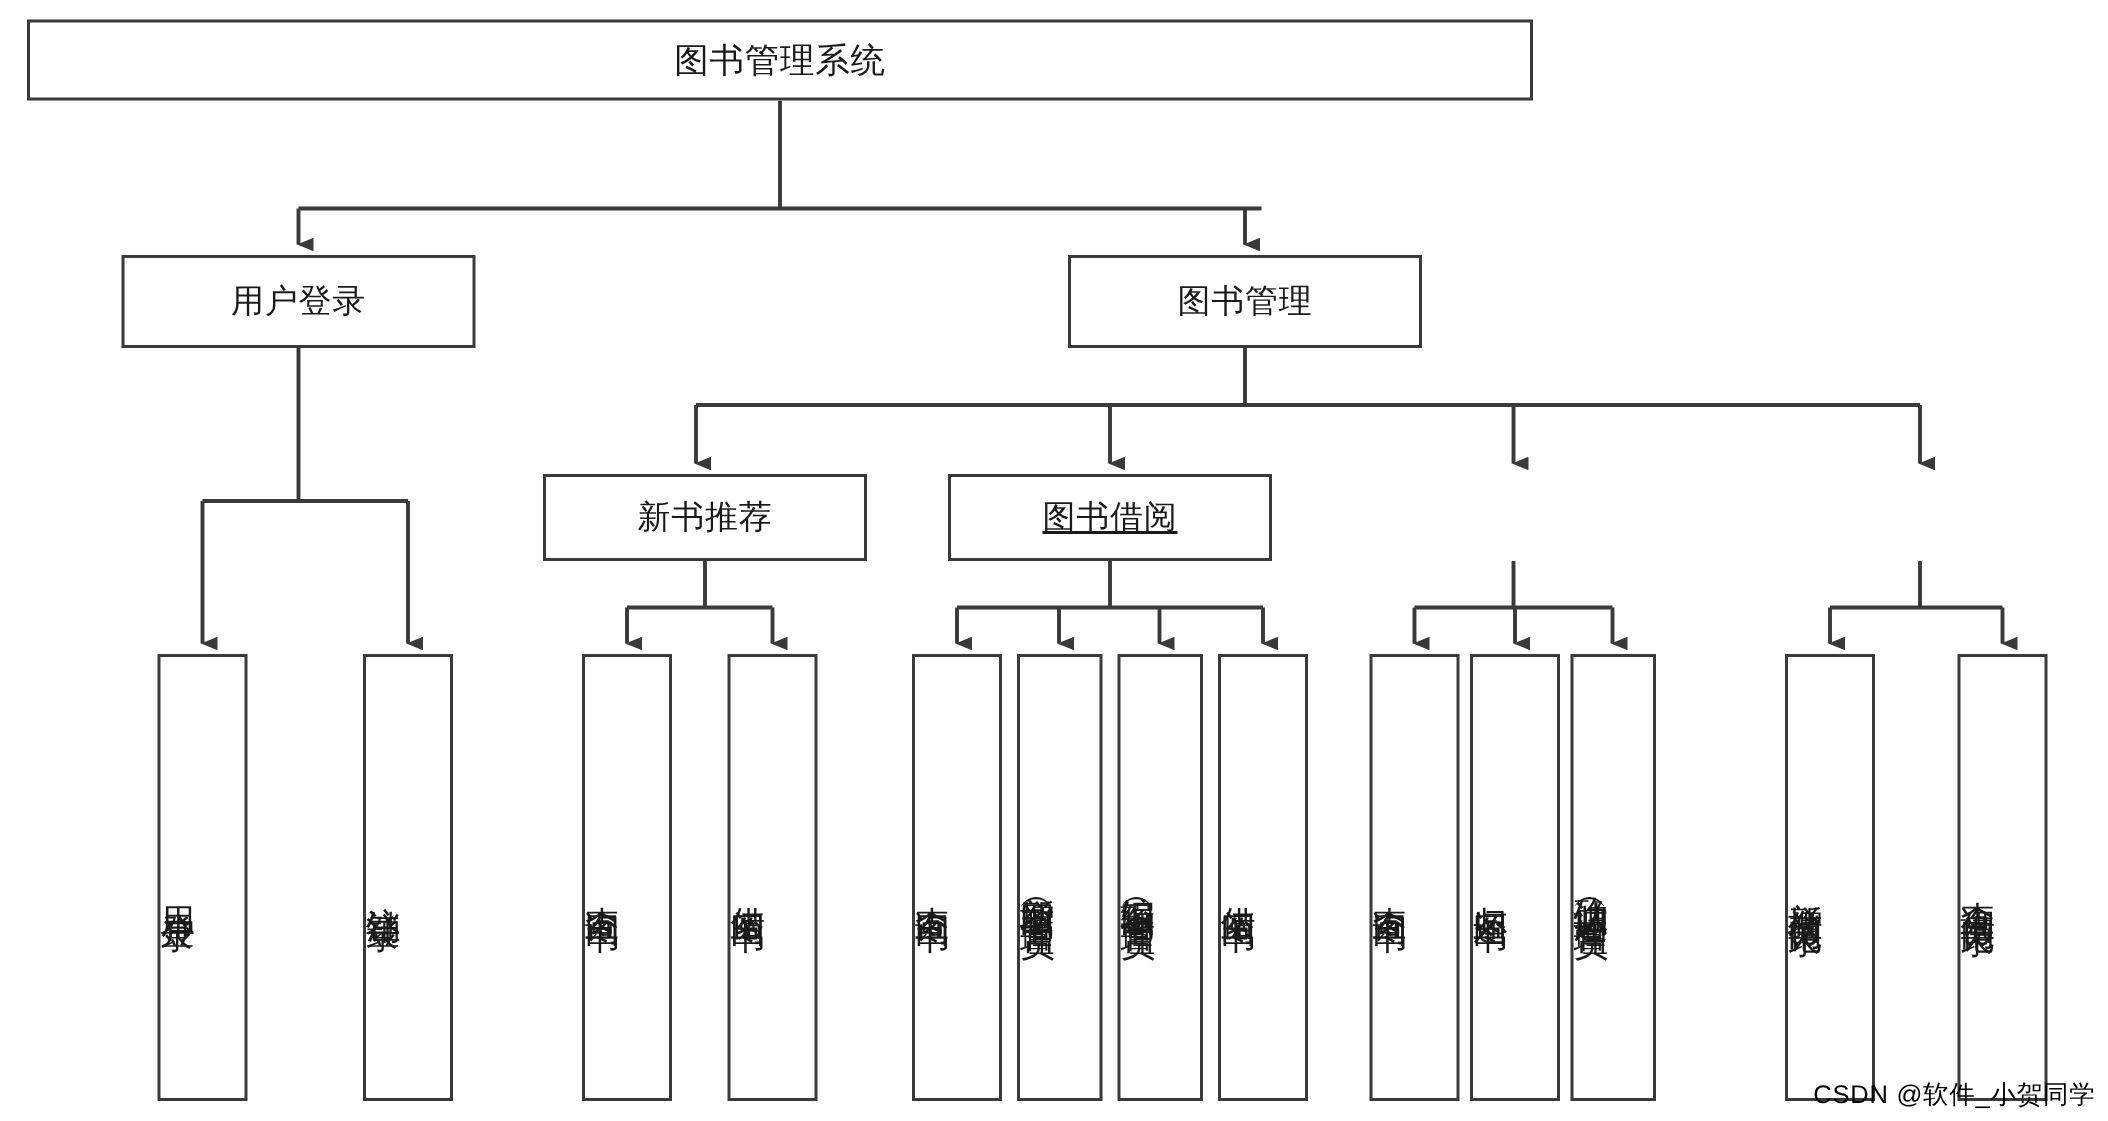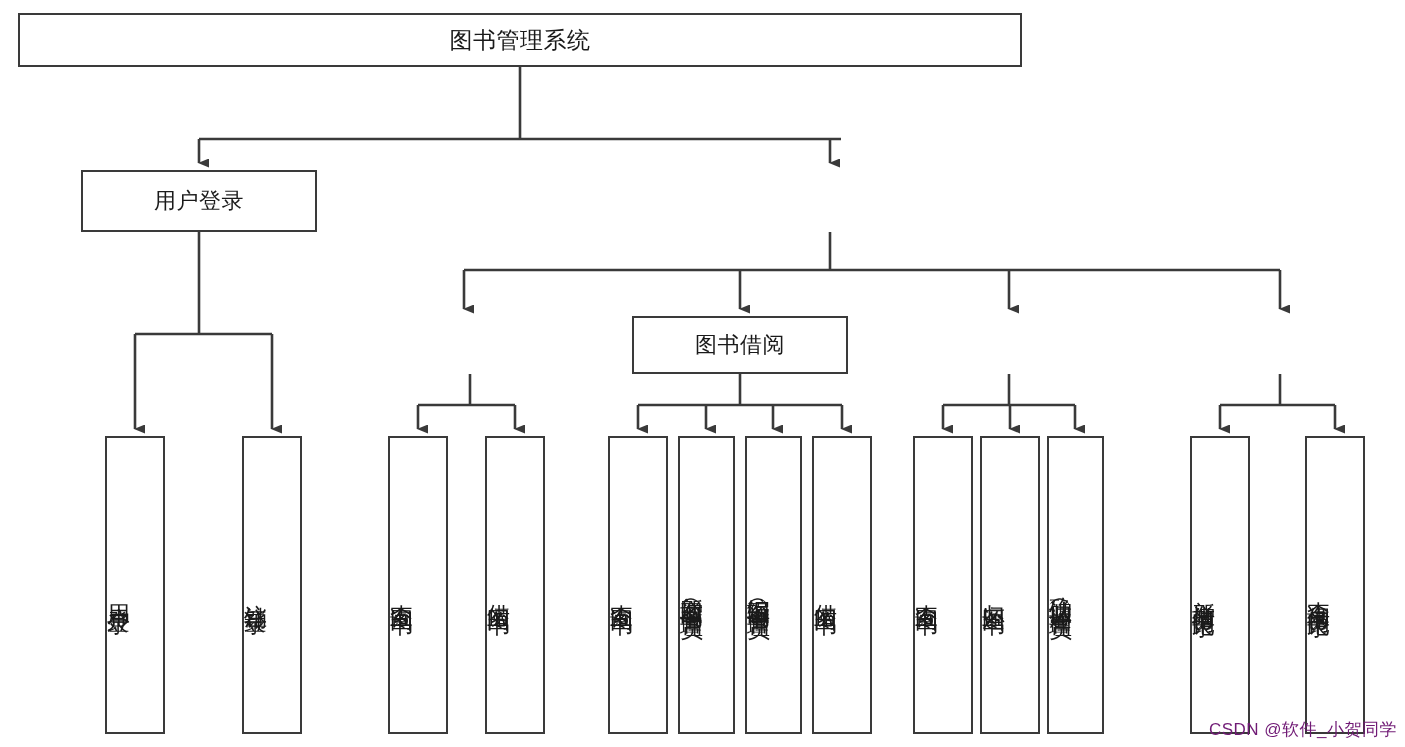--- a/index.html
+++ b/index.html
@@ -55,21 +55,21 @@
     letter-spacing: 3px;
     line-height: 1;
     white-space: nowrap;
   }
   .node.root .label { font-size: 23px; }
   .watermark {
     position: absolute;
     right: 8px;
     bottom: 6px;
     font-size: 17px;
-    color: #701a75;
+    color: #000000;
     white-space: nowrap;
     letter-spacing: 0.5px;
   }
 </style>
 </head>
 <body>
 
 <div id="diagram-root">
 
   <svg id="wires" viewBox="0 0 1405 747" xmlns="http://www.w3.org/2000/svg">
@@ -122,22 +122,28 @@
     </g>
   </svg>
 
   <div class="node root" style="left:18px; top:13px; width:1004px; height:54px;">
     <span class="label">图书管理系统</span>
   </div>
 
   <div class="node" style="left:81px; top:170px; width:236px; height:62px;">
     <span class="label">用户登录</span>
   </div>
+  <div class="node" style="left:712px; top:170px; width:236px; height:62px;">
+    <span class="label">图书管理</span>
+  </div>
 
-  <div class="node" style="left:632px; top:316px; width:216px; height:58px;">
+  <div class="node" style="left:362px; top:316px; width:216px; height:58px;">
+    <span class="label">新书推荐</span>
+  </div>
+  <div class="node" style="left:632px; top:316px; width:216px; height:58px;text-decoration:underline;">
     <span class="label">图书借阅</span>
   </div>
 
   <div class="node vertical" style="left:105px; top:436px; width:60px; height:298px;">
     <span class="label">用户登录</span>
   </div>
   <div class="node vertical" style="left:242px; top:436px; width:60px; height:298px;">
     <span class="label">注销登录</span>
   </div>
   <div class="node vertical" style="left:388px; top:436px; width:60px; height:298px;">

